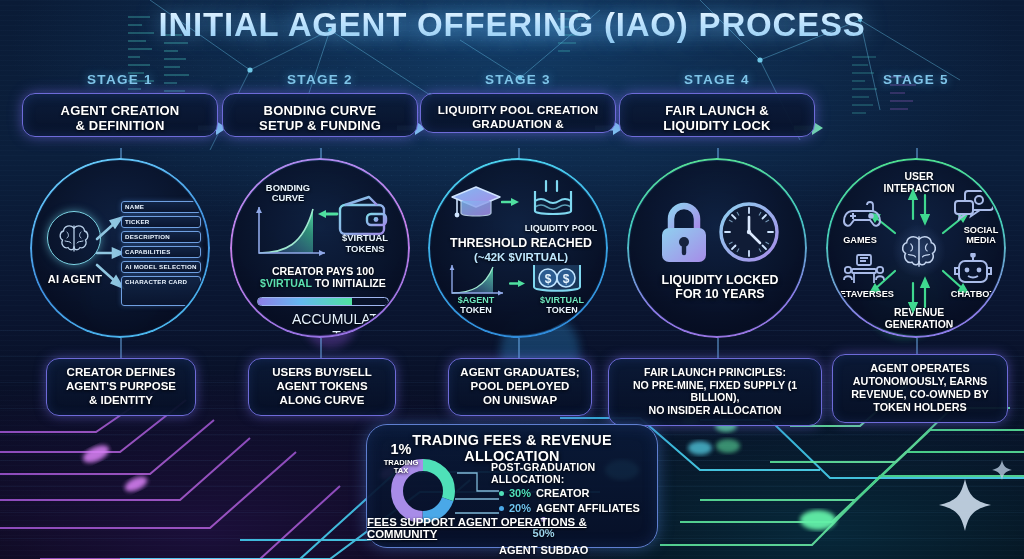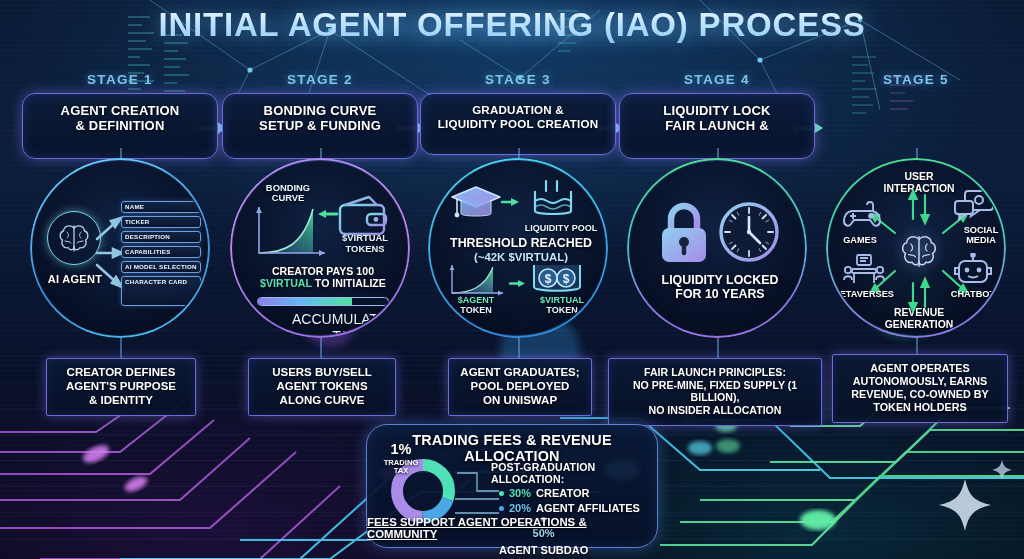--- a/index.html
+++ b/index.html
@@ -66,21 +66,21 @@
   .col.c3 { left:420px; }
   .col.c4 { left:619px; }
   .col.c5 { left:818px; }
 
   .stage-num {
     text-align:center; color:#7fc4e8; font-size:13.5px; font-weight:bold;
     letter-spacing:1.3px; text-shadow:0 0 8px rgba(80,180,240,.6);
     margin-bottom:6px;
   }
   .stage-pill {
-    border-radius:13px; padding:9px 6px 24px;
+    border-radius:13px; padding:9px 6px 2px;
     background:linear-gradient(180deg, rgba(12,28,58,.96), rgba(8,18,42,.96));
     border:1.6px solid #6e6bd8;
     box-shadow:0 0 13px rgba(120,110,235,.55), inset 0 0 12px rgba(40,70,140,.45);
     color:#fff; font-size:13px; font-weight:bold; line-height:1.18;
     text-align:center; letter-spacing:.2px;
     text-shadow:0 1px 3px rgba(0,0,0,.8);
   }
   .stage-pill.small { font-size:11.6px; }
 
   
@@ -200,21 +200,21 @@
     color:#fff; font-size:9.2px; font-weight:bold; text-shadow:0 1px 3px #000; }
   .s5-social { position:absolute; left:126px; top:64px; width:52px; text-align:center;
     color:#fff; font-size:9.2px; font-weight:bold; line-height:1.12; text-shadow:0 1px 3px #000; }
   .s5-meta { position:absolute; left:0px; top:128px; width:68px; text-align:center;
     color:#fff; font-size:9.2px; font-weight:bold; text-shadow:0 1px 3px #000; }
   .s5-chat { position:absolute; left:118px; top:128px; width:58px; text-align:center;
     color:#fff; font-size:9.2px; font-weight:bold; text-shadow:0 1px 3px #000; }
 
   
   .cap {
-    position:absolute; top:358px; border-radius:2px;
+    position:absolute; top:358px; border-radius:13px;
     padding:7px 6px 8px;
     background:linear-gradient(180deg, rgba(11,26,54,.95), rgba(7,16,38,.95));
     border:1.6px solid #6e6bd8;
     box-shadow:0 0 12px rgba(120,110,235,.5), inset 0 0 10px rgba(35,60,125,.4);
     color:#fff; font-size:11.5px; font-weight:bold; line-height:1.2;
     text-align:center; text-shadow:0 1px 3px rgba(0,0,0,.85);
   }
   .cap.k1 { left:46px;  width:150px; }
   .cap.k2 { left:248px; width:148px; }
   .cap.k3 { left:448px; width:144px; }
@@ -448,29 +448,29 @@
   <div class="col c2">
     <div class="stage-num">STAGE 2</div>
     <div class="stage-pill">
       <div>BONDING CURVE</div>
       <div>SETUP &amp; FUNDING</div>
     </div>
   </div>
   <div class="col c3">
     <div class="stage-num">STAGE 3</div>
     <div class="stage-pill small">
+      <div>LIQUIDITY POOL CREATION</div>
       <div>GRADUATION &amp;</div>
-      <div>LIQUIDITY POOL CREATION</div>
     </div>
   </div>
   <div class="col c4">
     <div class="stage-num">STAGE 4</div>
     <div class="stage-pill">
+      <div>FAIR LAUNCH &amp;</div>
       <div>LIQUIDITY LOCK</div>
-      <div>FAIR LAUNCH &amp;</div>
     </div>
   </div>
   <div class="col c5">
     <div class="stage-num">STAGE 5</div>
   </div>
 
   <div class="stem" style="left:120px; top:148px; height:12px;"></div>
   <div class="stem" style="left:320px; top:148px; height:12px;"></div>
   <div class="stem" style="left:518px; top:148px; height:12px;"></div>
   <div class="stem" style="left:717px; top:148px; height:12px;"></div>

